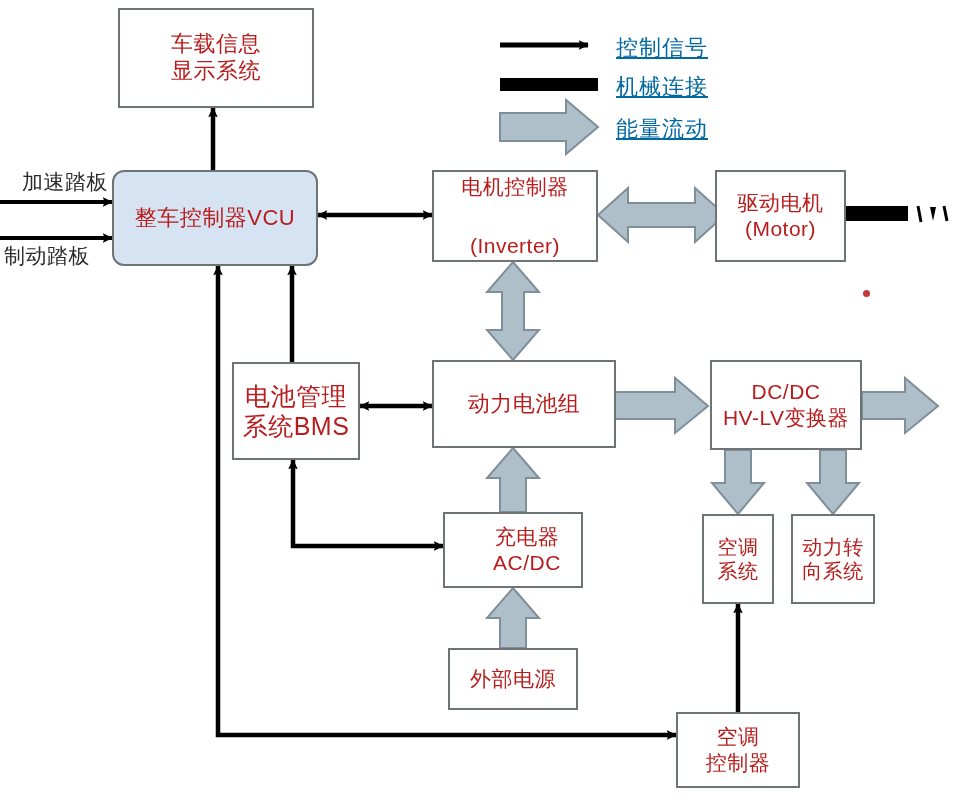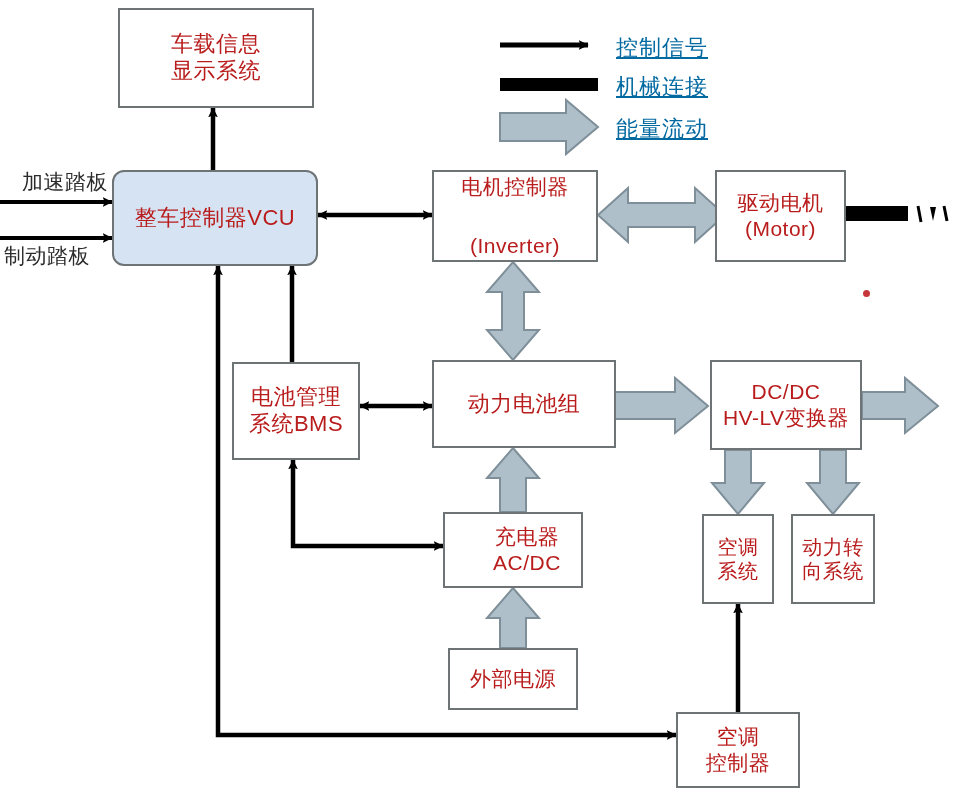--- a/index.html
+++ b/index.html
@@ -182,21 +182,21 @@
   <div class="node" style="left:432px; top:170px; width:166px; height:92px; font-size:21px;gap:33px;">
     <span class="line">电机控制器</span>
     <span class="line">(Inverter)</span>
   </div>
 
   <div class="node" style="left:715px; top:170px; width:131px; height:92px; font-size:21px;">
     <span class="line">驱动电机</span>
     <span class="line">(Motor)</span>
   </div>
 
-  <div class="node" style="left:232px; top:362px; width:128px; height:98px; font-size:22px;">
+  <div class="node" style="left:232px; top:362px; width:128px; height:98px; font-size:25px;">
     <span class="line">电池管理</span>
     <span class="line">系统BMS</span>
   </div>
 
   <div class="node" style="left:432px; top:360px; width:184px; height:88px; font-size:22px;">
     <span class="line">动力电池组</span>
   </div>
 
   <div class="node" style="left:710px; top:360px; width:152px; height:90px; font-size:21px;">
     <span class="line">DC/DC</span>

